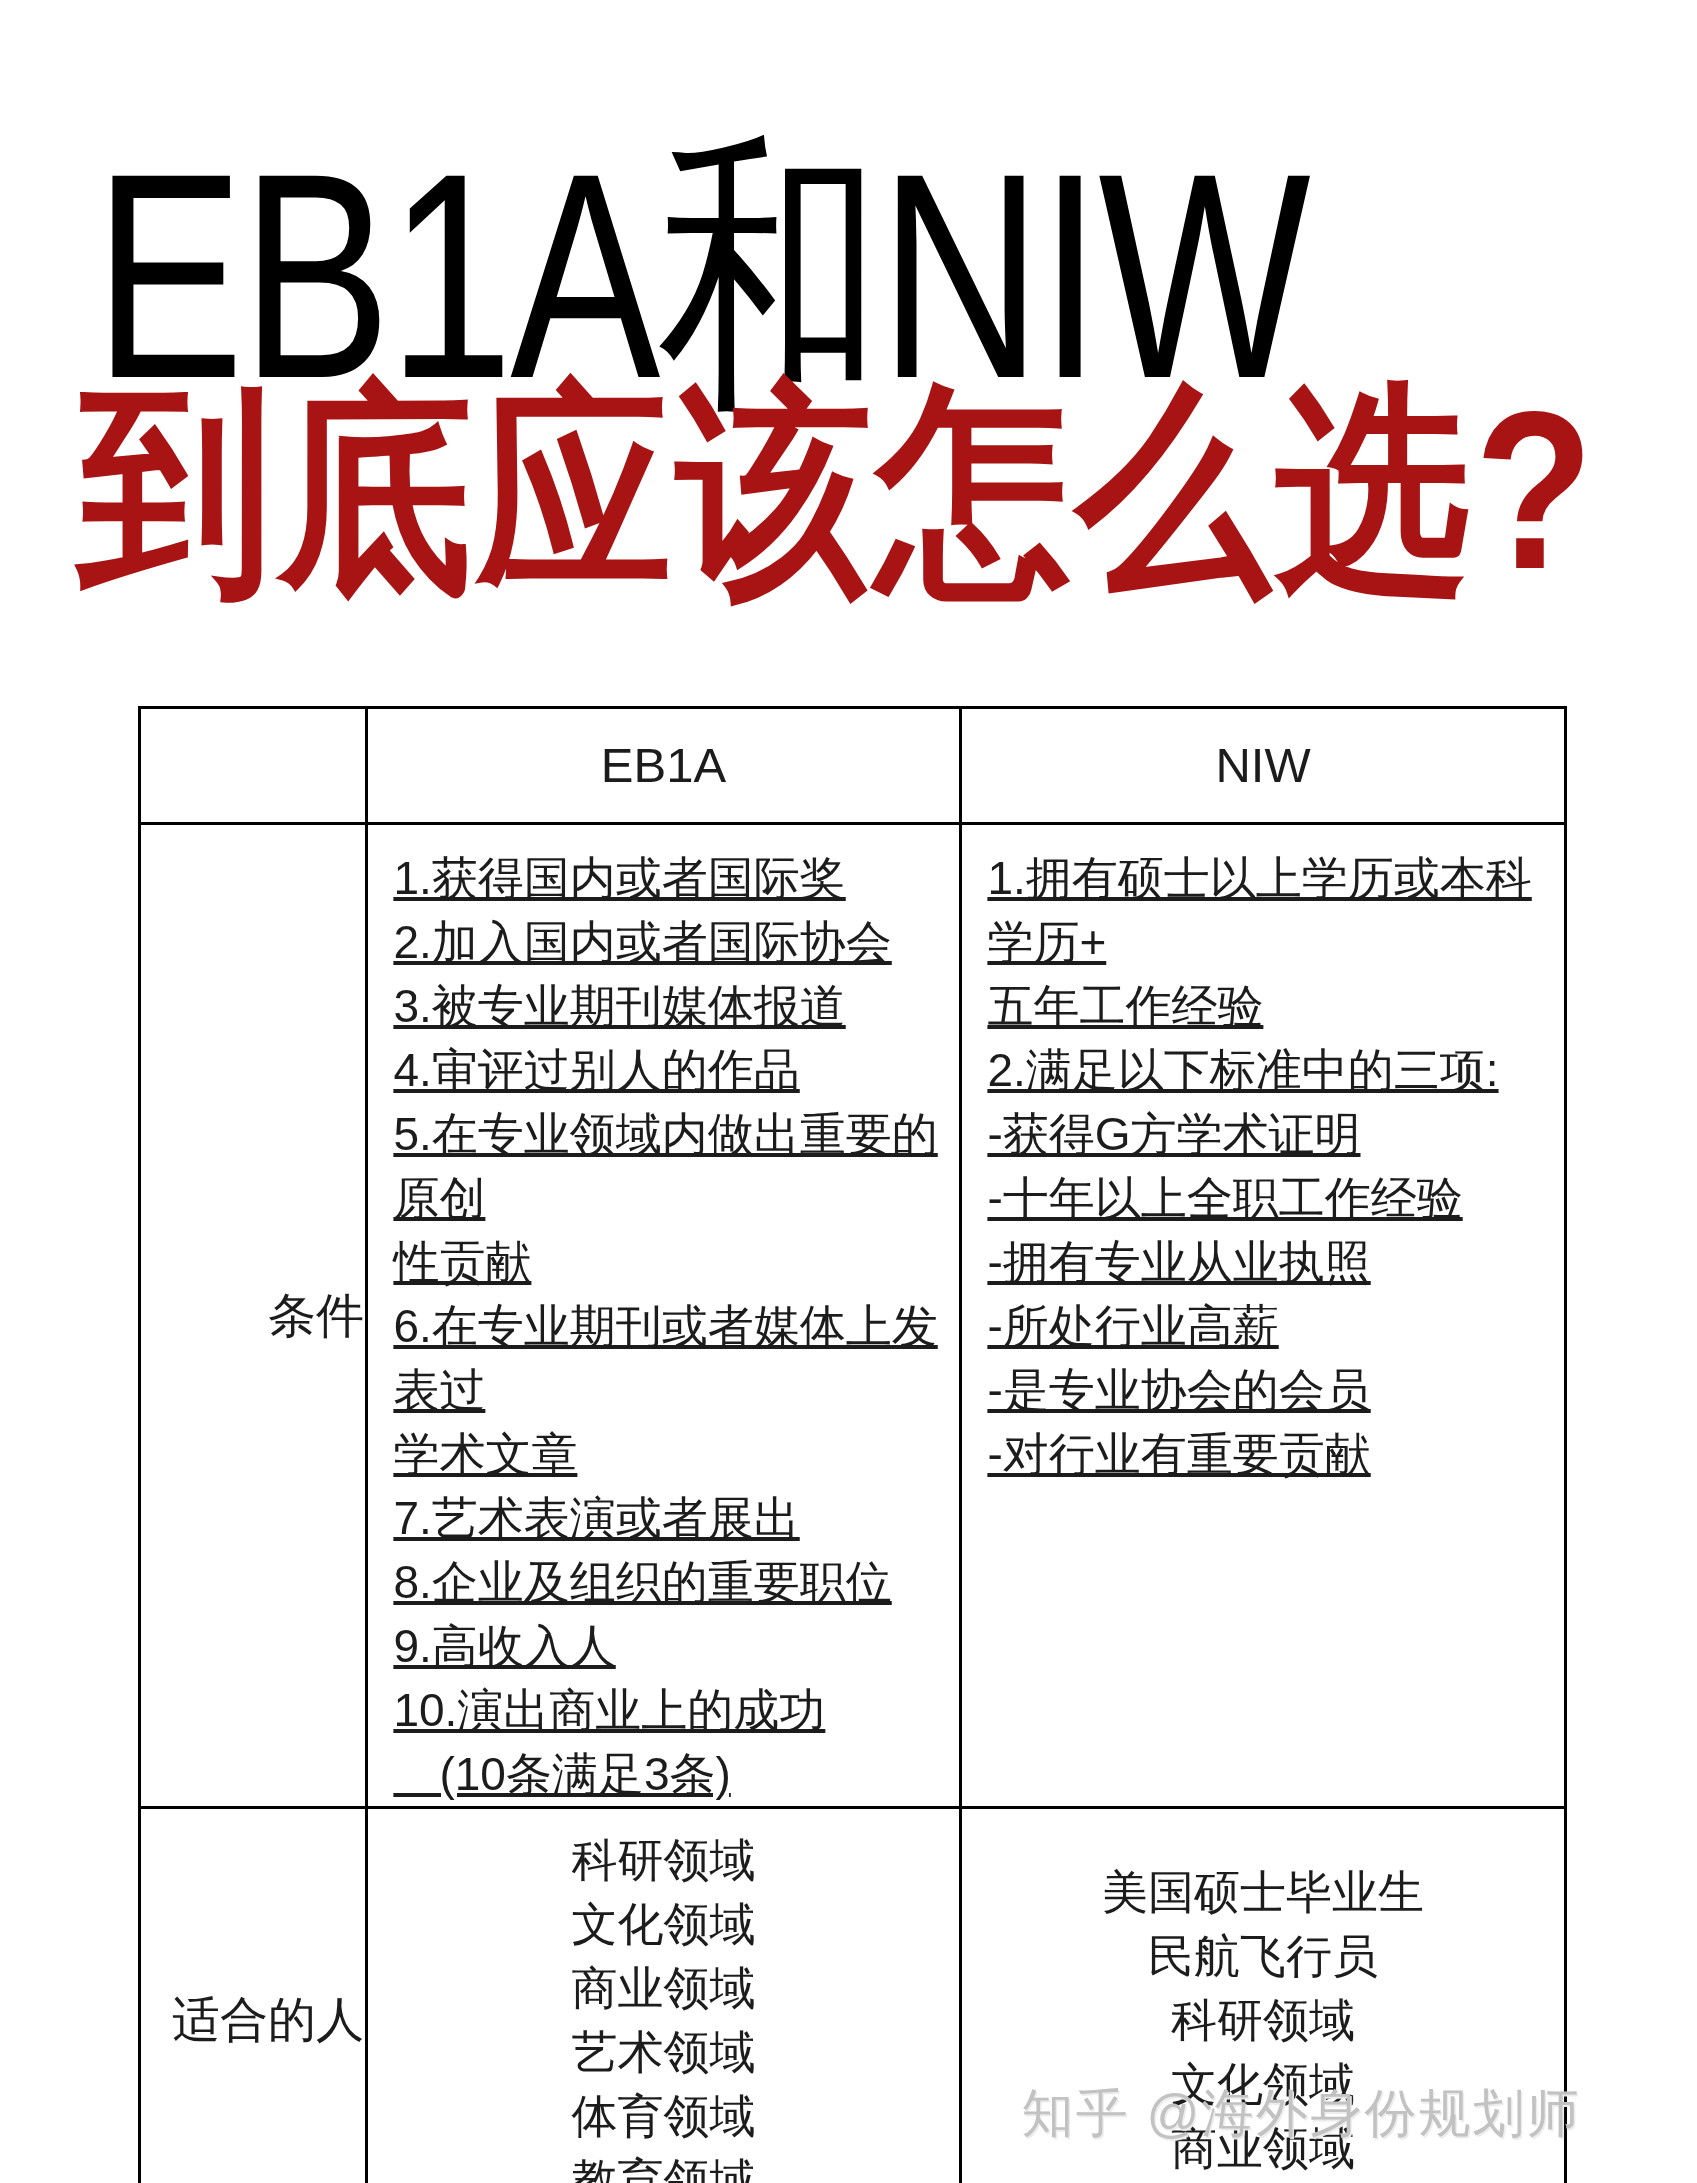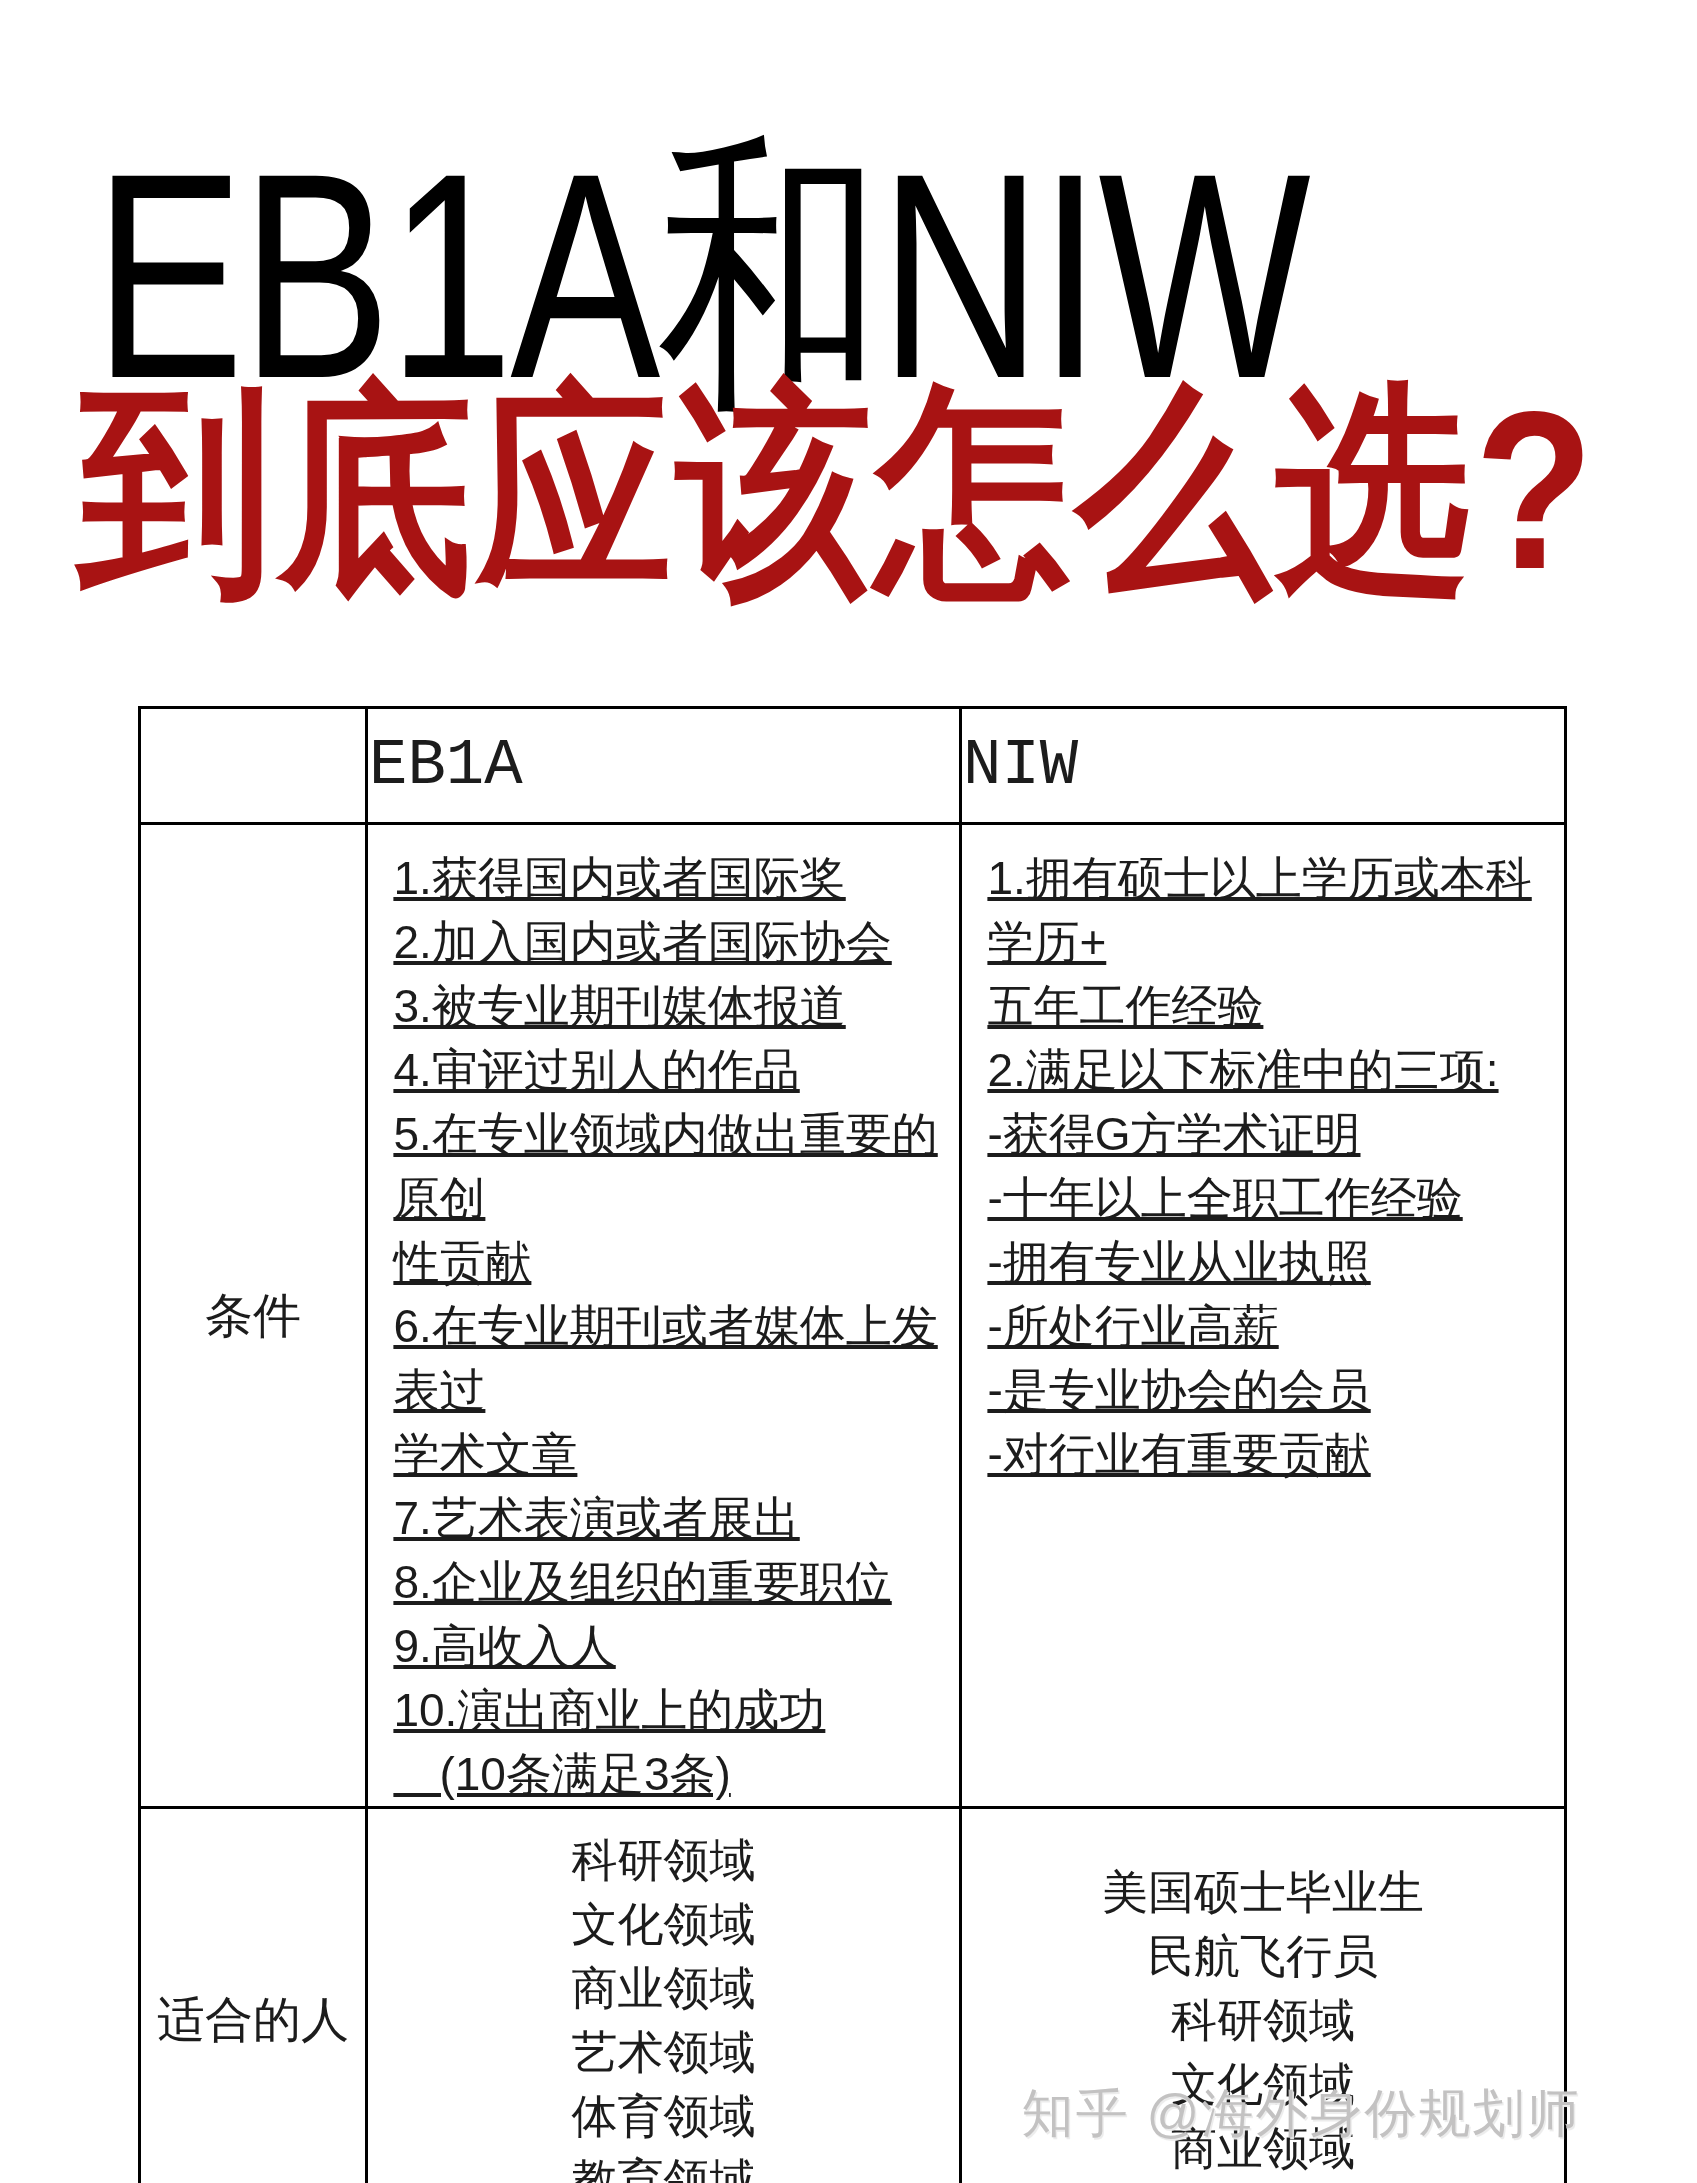--- a/index.html
+++ b/index.html
@@ -59,28 +59,28 @@
     border:3px solid #000000;
     vertical-align:middle;
     font-size:46px;
     line-height:64px;
     color:#1c1c1c;
     box-sizing:border-box;
     background:#ffffff;
   }
   .cmp-table tr.hdr td{
     height:116px;
-    font-size:64px;
+    text-align:center;
+    font-size:49px;
     line-height:1;
-    font-family:Liberation Mono, monospace;
   }
   .cmp-table tr.r-cond td{height:815px;}
   .cmp-table tr.r-fit td{height:425px;}
   td.row-label{
-    text-align:center;
+    text-align:right;
     font-size:48px;
   }
   td.cond-cell{
     vertical-align:top;
     text-align:left;
     padding:21px 18px 0 25.4px;
     white-space:pre-line;
     text-decoration:underline;
   }
   td.fit-cell{

